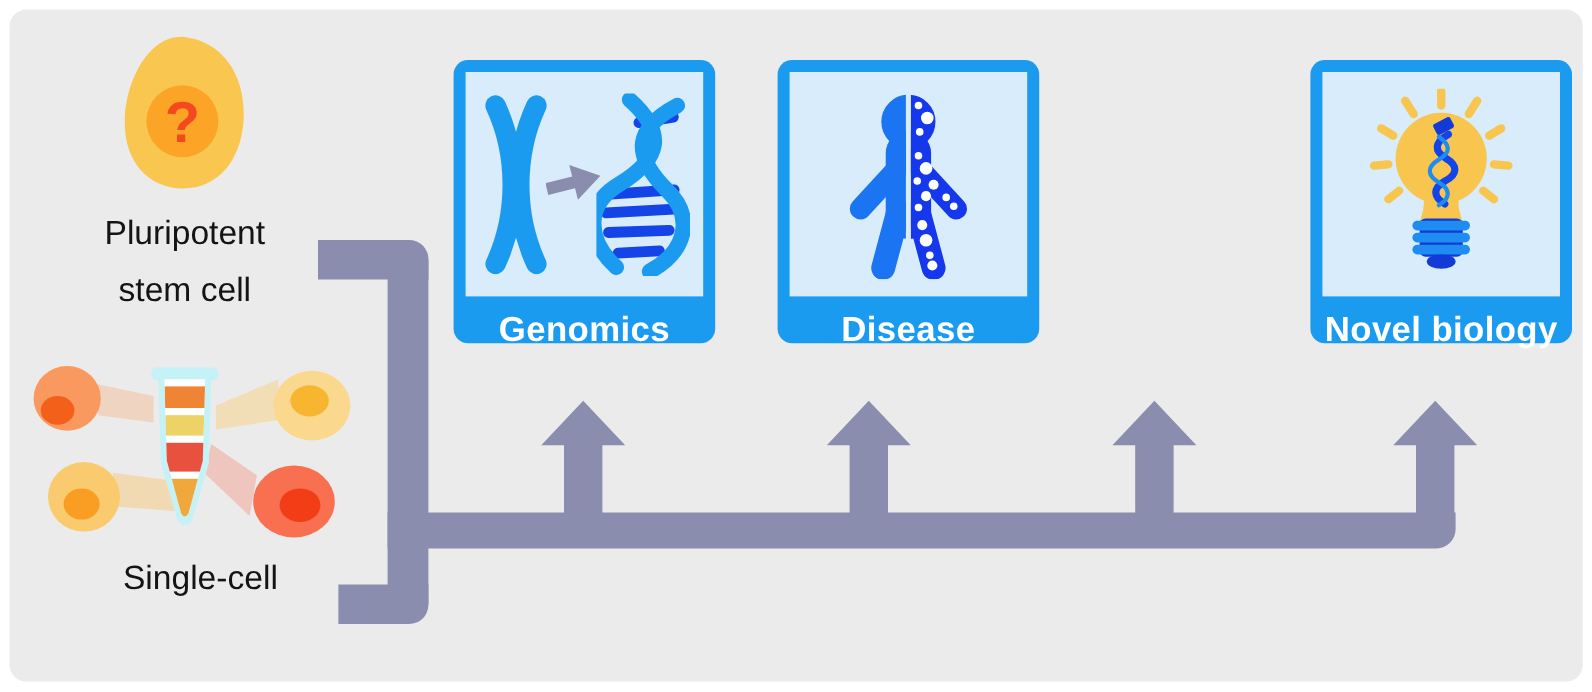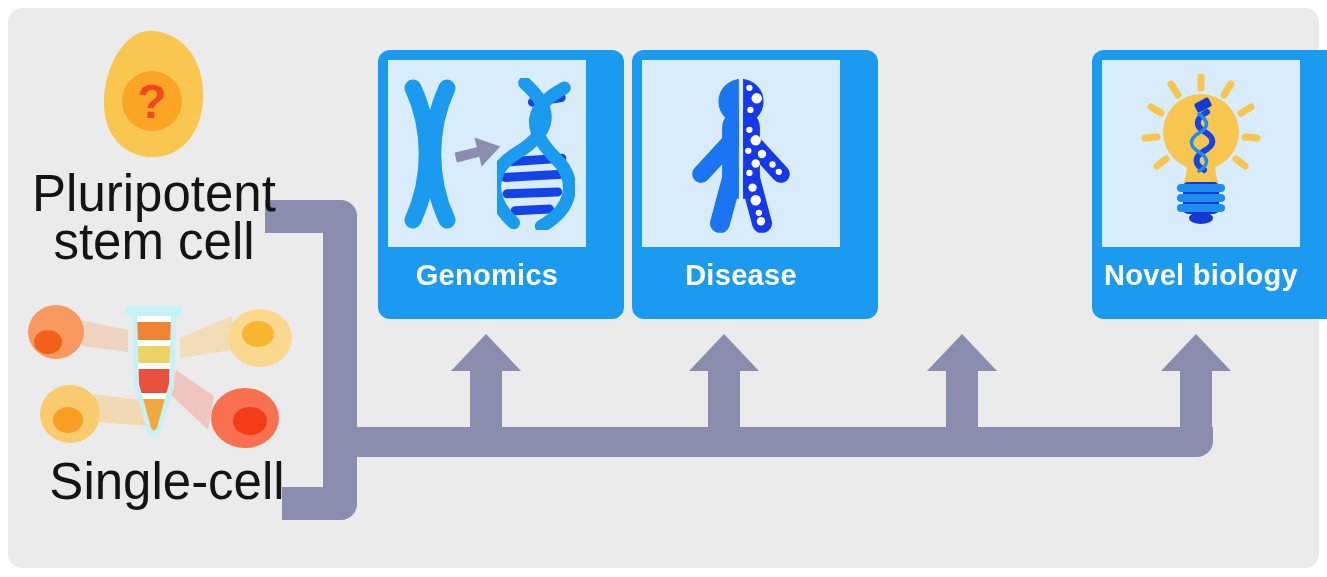--- a/index.html
+++ b/index.html
@@ -2,29 +2,29 @@
 <html style="--surface-bg: #EBEBEB; --connector: #8B8DAE; --panel-blue: #1A9BF0; --panel-light: #D9ECFB; --panel-label-text: #FFFFFF; --side-text: #141414; --disease-left: #1B74F2; --disease-right: #1638EC; --dna-rung: #1443E8; --bulb-yellow: #F8C54E; --bulb-navy: #1339D6; --bulb-ring: #1E8CF0; --egg-outer: #F9C74F; --egg-inner: #FCA426; --question-red: #F4481F;"><head>
 <meta charset="utf-8">
 <style>
   html,body{margin:0;padding:0;background:#fff;}
   .canvas{position:relative;width:1327px;height:577px;background:#ffffff;overflow:hidden;
           font-family:"Liberation Sans",sans-serif;}
   .surface{position:absolute;left:8px;top:8px;width:1311px;height:560px;
            background:var(--surface-bg,#EBEBEB);border-radius:14px;}
   .connector-svg{position:absolute;left:0;top:0;z-index:1;}
   .f-connector{fill:var(--connector,#8B8DAE);}
-  .side-label{position:absolute;text-align:center;font-size:51px;line-height:48px;
+  .side-label{position:absolute;text-align:center;font-size:28px;line-height:48px;
               color:var(--side-text,#141414);z-index:2;}
   .pluri{left:24px;top:170px;width:260px;}
   .sct{left:17px;top:458px;width:300px;}
   .stem-cell-svg{position:absolute;left:95px;top:28px;z-index:2;}
   .single-cell-svg{position:absolute;left:16px;top:300px;z-index:2;}
-  .panel{position:absolute;top:50px;width:218px;height:269px;border-radius:12px;
-         background:var(--panel-blue,#1A9BF0);z-index:2;padding-left:28px;}
-  .p0{left:378px}.p1{left:632px}.p2{left:854px}.p3{left:1092px}
+  .panel{position:absolute;top:50px;width:218px;height:236px;border-radius:12px;
+         background:var(--panel-blue,#1A9BF0);z-index:2;}
+  .p0{left:378px}.p1{left:648px}.p2{left:854px}.p3{left:1092px}
   .icon-box{position:absolute;left:10px;top:10px;width:198px;height:187px;
             background:var(--panel-light,#D9ECFB);display:flex;align-items:center;justify-content:center;}
   .panel-label{position:absolute;left:0;top:197px;width:218px;height:56px;display:flex;
                align-items:center;justify-content:center;font-weight:bold;font-size:29px;
                color:var(--panel-label-text,#fff);letter-spacing:0.3px;}
   .gen-row{display:flex;align-items:center;}
   .gen-arrow{align-self:flex-start;margin-top:54px;margin-left:-6px;margin-right:-4px;}
   .strand{stroke:var(--panel-blue,#1A9BF0);stroke-width:13;fill:none;stroke-linecap:round;}
   .rung{stroke:var(--dna-rung,#1443E8);stroke-width:9;fill:none;stroke-linecap:round;}
   .chrom{stroke:var(--panel-blue,#1A9BF0);stroke-width:17;fill:none;stroke-linecap:round;}

